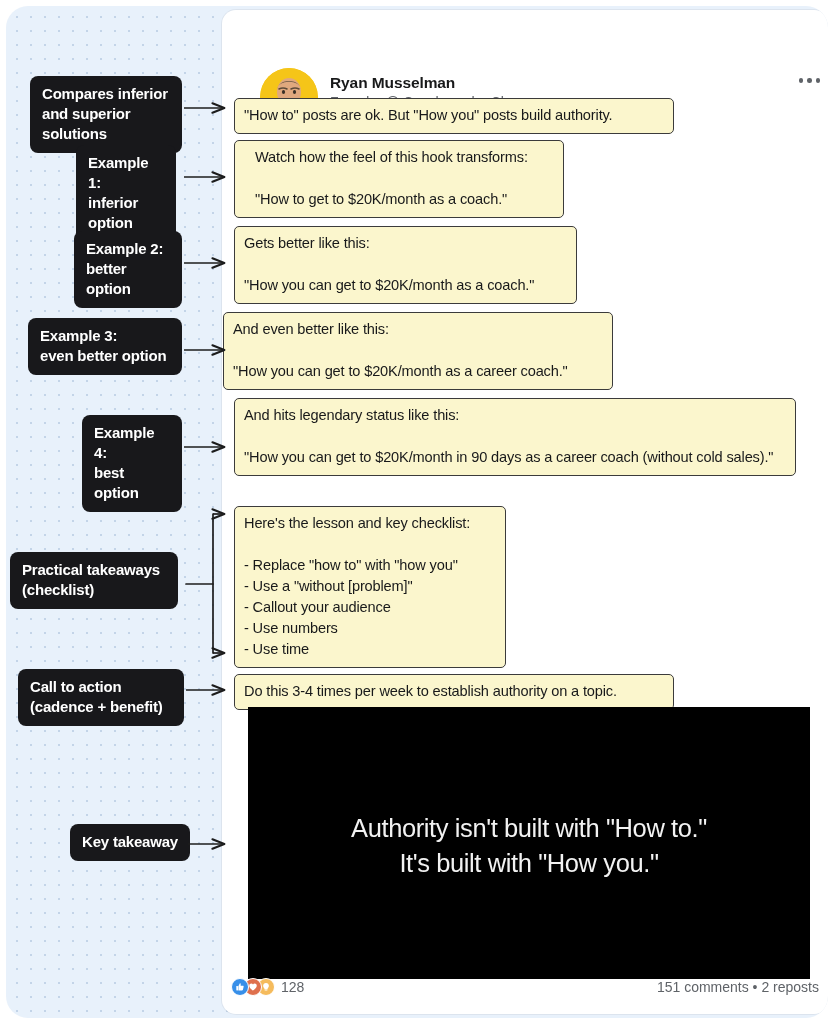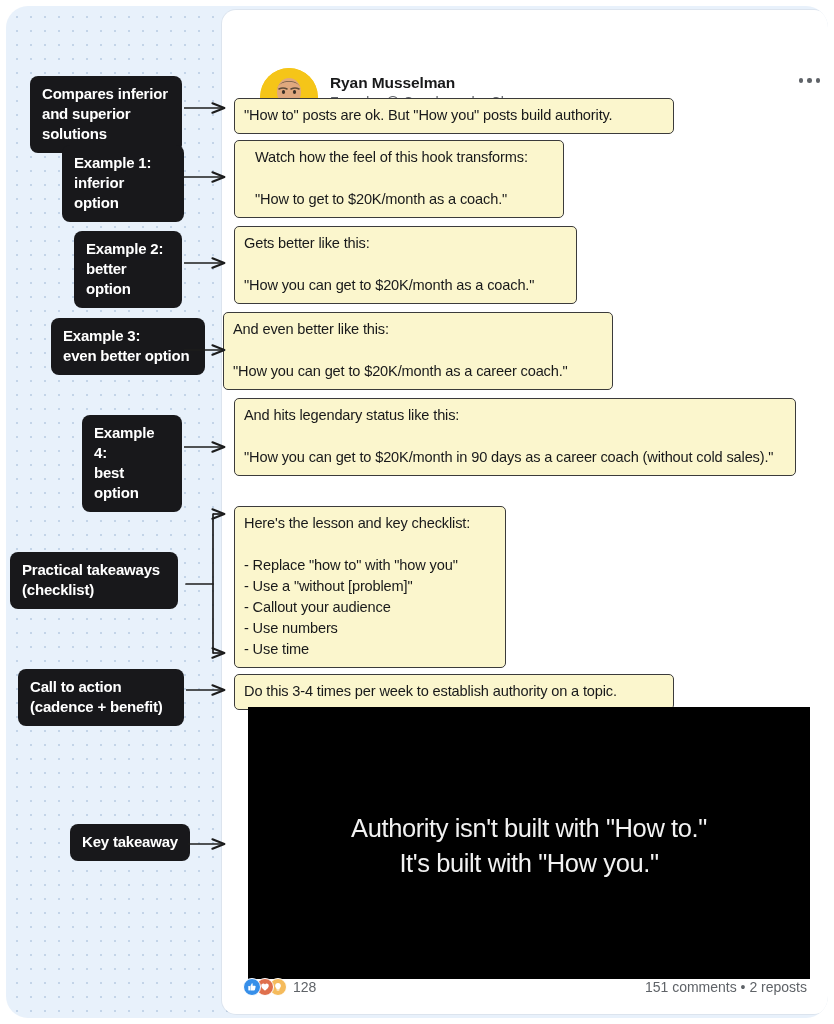--- a/index.html
+++ b/index.html
@@ -152,21 +152,21 @@
     white-space: pre-line;
   }
 
   
   .post-footer {
     position: absolute;
     left: 0;
     right: 0;
     bottom: 14px;
     height: 26px;
-    padding: 0 21px;
+    padding: 0 9px;
     box-sizing: border-box;
     display: flex;
     align-items: center;
     justify-content: space-between;
     font-size: 14px;
     color: #5f6368;
   }
   .reactions {
     display: flex;
     align-items: center;
@@ -321,27 +321,27 @@
           <span class="reaction-count">128</span>
         </div>
         <div class="footer-right">151 comments • 2 reposts</div>
       </div>
     </div>
 
     <div class="ann" style="left:24px; top:70px; width:152px;">Compares inferior
 and superior
 solutions</div>
 
-    <div class="ann" style="left:56px; top:139px; width:122px;">Example 1:
+    <div class="ann" style="left:70px; top:139px; width:100px;">Example 1:
 inferior option</div>
 
     <div class="ann" style="left:68px; top:225px; width:108px;">Example 2:
 better option</div>
 
-    <div class="ann" style="left:22px; top:312px; width:154px;margin-left:23px;">Example 3:
+    <div class="ann" style="left:22px; top:312px; width:154px;">Example 3:
 even better option</div>
 
     <div class="ann" style="left:76px; top:409px; width:100px;">Example 4:
 best option</div>
 
     <div class="ann" style="left:4px; top:546px; width:168px;">Practical takeaways
 (checklist)</div>
 
     <div class="ann" style="left:12px; top:652px; width:166px;margin-top:11px;">Call to action
 (cadence + benefit)</div>

